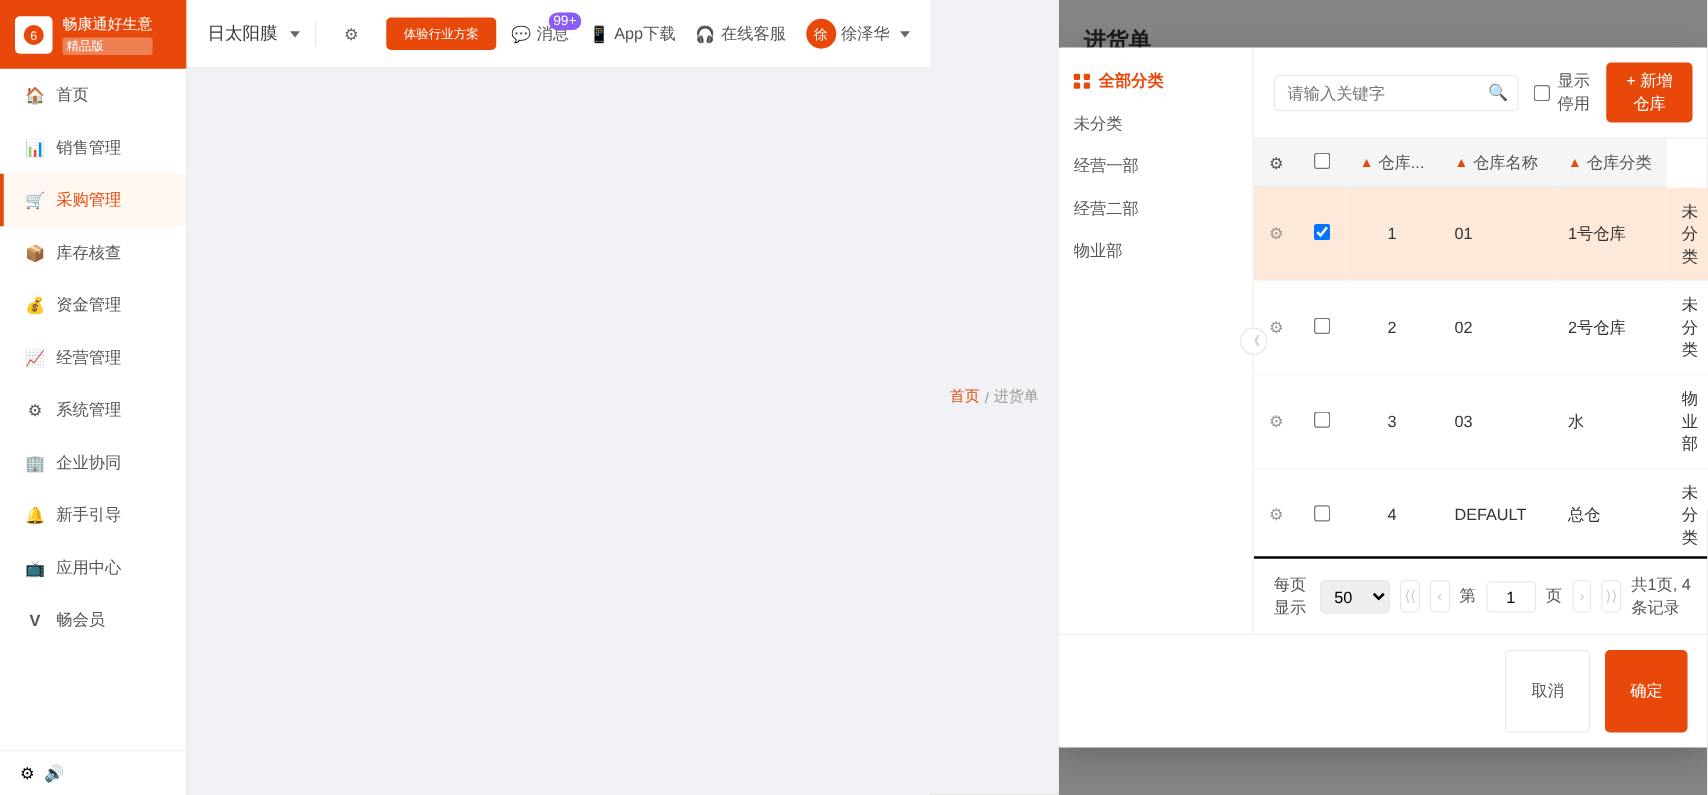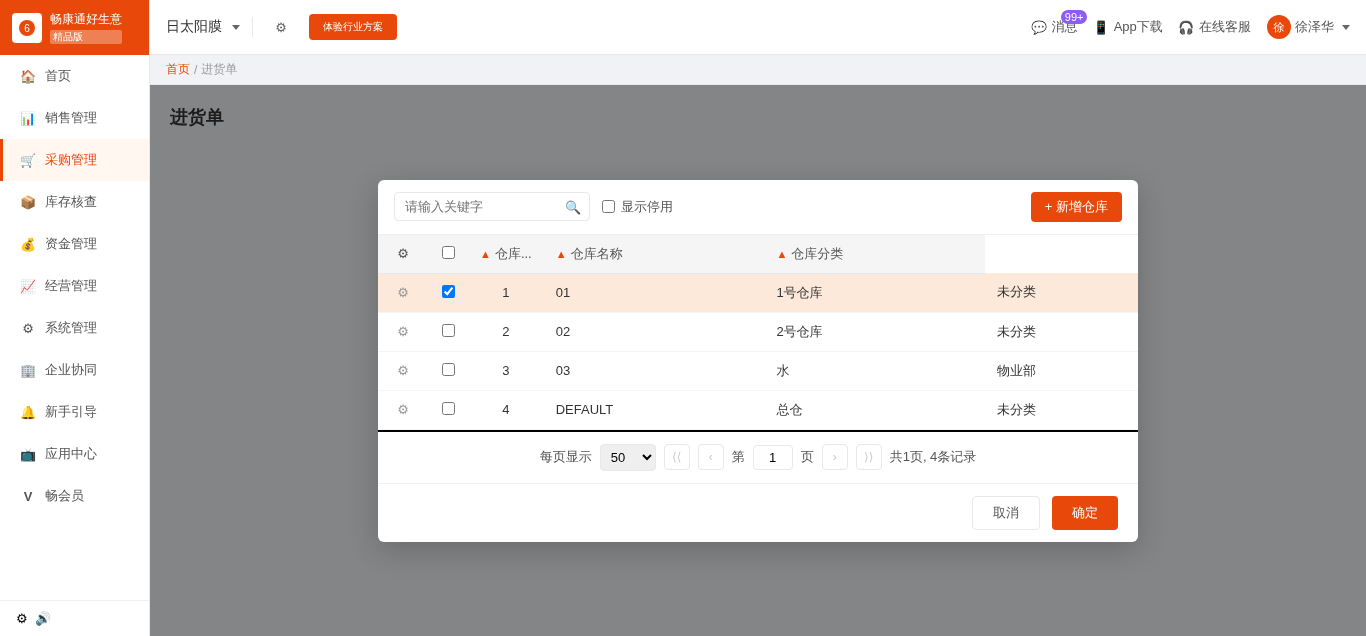--- a/index.html
+++ b/index.html
@@ -11,21 +11,21 @@
     .logo-icon { width: 30px; height: 30px; background: #fff; border-radius: 4px; display: flex; align-items: center; justify-content: center; }
     .logo-icon svg { width: 20px; height: 20px; }
     .logo-badge { font-size: 10px; background: rgba(255,255,255,0.3); border-radius: 2px; padding: 0 3px; }
     .sidebar-nav { flex: 1; overflow-y: auto; }
     .sidebar-item { display: flex; align-items: center; gap: 8px; padding: 12px 16px; cursor: pointer; color: #555; font-size: 13px; border-left: 3px solid transparent; }
     .sidebar-item.active { background: #fff7f0; color: #e8490a; border-left-color: #e8490a; }
     .sidebar-item .icon { width: 18px; height: 18px; display: flex; align-items: center; justify-content: center; flex-shrink: 0; }
     .sidebar-bottom { padding: 10px 16px; display: flex; align-items: center; gap: 8px; border-top: 1px solid #f0f0f0; }
 
     
-    .main { flex: 1; display: flex; flex-direction: column; overflow: hidden; }
+    .main { flex: 1; display: flex; flex-direction: row; overflow: hidden; }
 
     
     .topbar { background: #fff; height: 55px; display: flex; align-items: center; padding: 0 16px; border-bottom: 1px solid #e8e8e8; gap: 12px; flex-shrink: 0; }
     .topbar-brand { display: flex; align-items: center; gap: 6px; color: #333; font-size: 14px; }
     .topbar-divider { width: 1px; height: 20px; background: #e8e8e8; }
     .topbar-gear { width: 32px; height: 32px; display: flex; align-items: center; justify-content: center; cursor: pointer; color: #666; }
     .topbar-btn { background: #e8490a; color: #fff; border: none; padding: 6px 14px; border-radius: 4px; cursor: pointer; font-size: 10px; }
     .topbar-right { margin-left: auto; display: flex; align-items: center; gap: 16px; color: #555; font-size: 13px; }
     .topbar-right .notif { position: relative; display: flex; align-items: center; gap: 4px; cursor: pointer; }
     .badge { background: #8b5cf6; color: #fff; font-size: 11px; padding: 1px 4px; border-radius: 8px; position: absolute; top: -8px; right: -10px; }
@@ -88,21 +88,21 @@
 
     
     .pagination { padding: 12px 16px; display: flex; align-items: center; justify-content: center; gap: 8px; border-top: 2px solid #000000; font-size: 13px; color: #555; flex-shrink: 0; }
     .page-select { border: 1px solid #e8e8e8; border-radius: 4px; padding: 4px 6px; font-size: 13px; }
     .page-btn { border: 1px solid #e8e8e8; background: #fff; width: 26px; height: 26px; border-radius: 4px; cursor: pointer; display: flex; align-items: center; justify-content: center; font-size: 12px; color: #555; }
     .page-btn.disabled { color: #ccc; cursor: not-allowed; }
     .page-input { border: 1px solid #e8e8e8; border-radius: 4px; width: 40px; padding: 4px; text-align: center; font-size: 13px; }
 
     
     .modal-footer { padding: 12px 20px; border-top: 1px solid #f0f0f0; display: flex; justify-content: flex-end; gap: 12px; flex-shrink: 0; }
-    .btn-cancel { border: 1px solid #e8e8e8; background: #fff; padding: 7px 20px; border-radius: 4px; cursor: pointer; color: #555; font-size: 13px; }
+    .btn-cancel { border: 1px solid #e8e8e8; background: #fff; padding: 23px 20px; border-radius: 4px; cursor: pointer; color: #555; font-size: 13px; }
     .btn-confirm { background: #e8490a; color: #fff; border: none; padding: 7px 20px; border-radius: 4px; cursor: pointer; font-size: 13px; }
 
     
     .bg-content { padding: 20px; }
     .page-title { font-size: 18px; color: #333; font-weight: bold; margin-bottom: 8px; }
     .toolbar { display: flex; gap: 8px; margin-bottom: 12px; }
     .toolbar-btn { border: 1px solid #e8e8e8; background: #fff; padding: 6px 12px; border-radius: 4px; cursor: pointer; font-size: 13px; }
     .toolbar-btn.primary { background: #e8490a; color: #fff; border-color: #e8490a; }
   </style>
 </head>
@@ -219,20 +219,36 @@
     <div class="bg-content">
       <div class="page-title">进货单</div>
     </div>
 
     <div class="modal-overlay">
       <div class="modal">
 
 
         <div class="modal-body">
 
+          <div class="cat-panel">
+            <div class="cat-header">
+              <span style="display:grid;grid-template-columns:1fr 1fr;gap:2px;width:14px;">
+                <span style="width:5px;height:5px;background:#e8490a;border-radius:1px;display:block;"></span>
+                <span style="width:5px;height:5px;background:#e8490a;border-radius:1px;display:block;"></span>
+                <span style="width:5px;height:5px;background:#e8490a;border-radius:1px;display:block;"></span>
+                <span style="width:5px;height:5px;background:#e8490a;border-radius:1px;display:block;"></span>
+              </span>
+              <span>全部分类</span>
+            </div>
+            <div class="cat-item">未分类</div>
+            <div class="cat-item">经营一部</div>
+            <div class="cat-item">经营二部</div>
+            <div class="cat-item">物业部</div>
+            <div class="cat-collapse">《</div>
+          </div>
 
           <div class="modal-right">
 
             <div class="search-bar">
               <div class="search-input-wrap">
                 <input class="search-input" type="text" placeholder="请输入关键字" style="">
                 <span class="search-icon-btn">🔍</span>
               </div>
               <label class="show-disabled">
                 <input type="checkbox" style="">

